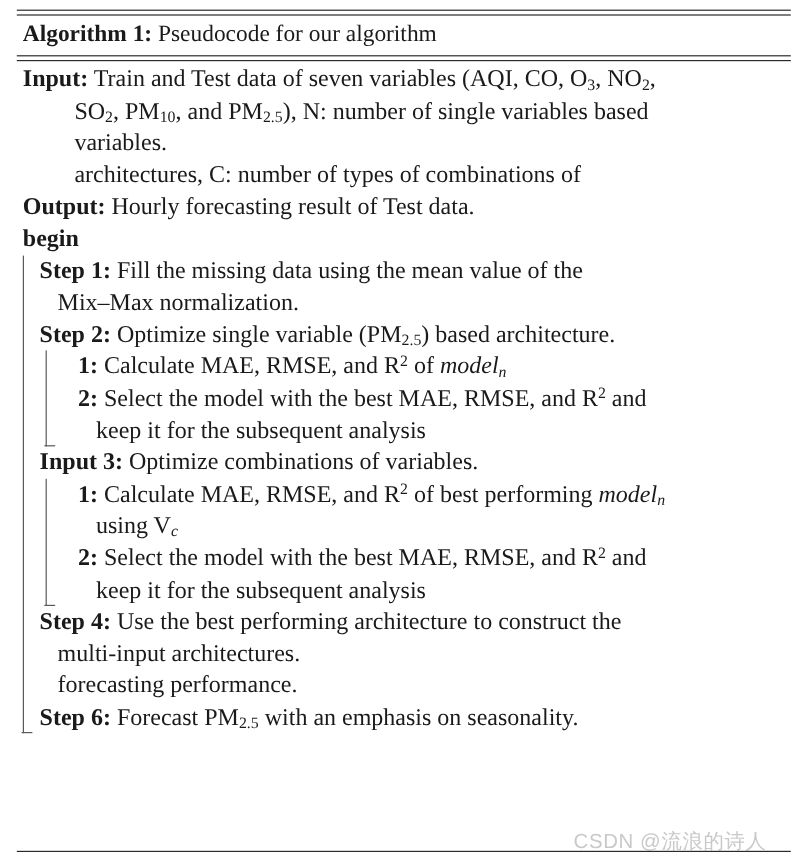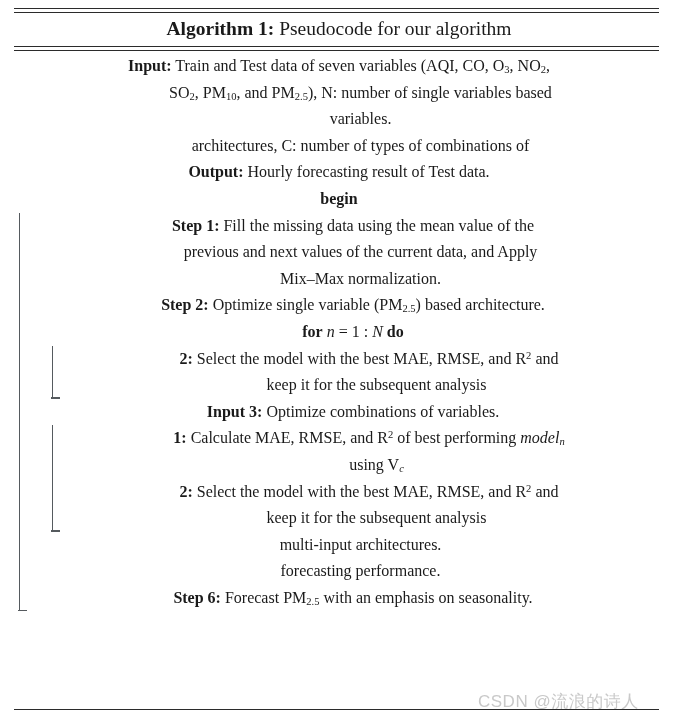--- a/index.html
+++ b/index.html
@@ -14,21 +14,20 @@
     font-family: "Liberation Serif", "DejaVu Serif", serif;
     color: #1a1a1a;
     position: relative;
   }
 
   .algorithm {
     position: absolute;
     left: 14px;
     top: 8px;
     width: 645px;
-    text-align: center;
   }
 
   
   .rule-double {
     height: 5px;
     border-top: 1.6px solid #2b2b2b;
     border-bottom: 1.6px solid #2b2b2b;
     width: 100%;
     box-sizing: border-box;
   }
@@ -43,21 +42,21 @@
     font-size: 19.5px;
     line-height: 26px;
     padding: 3px 0 4px 5px;
     white-space: nowrap;
   }
   .caption .cap-label { font-weight: bold; }
 
   
   .algo-body {
     padding: 2px 0 2px 0;
-    font-size: 16px;
+    font-size: 20px;
     line-height: 26.6px;
   }
 
   .line {
     position: relative;
     white-space: nowrap;
   }
 
   .io-line {
     padding-left: 5px;
@@ -79,21 +78,21 @@
     line-height: 0;
   }
 
   
   .begin-line { padding-left: 5px; }
 
   
   .block-outer {
     position: relative;
     margin-left: 5px;
-    padding-left: 27px;
+    padding-left: 13px;
     border-left: 1.6px solid #555a5e;
   }
   .block-outer::after {
     content: "";
     position: absolute;
     left: -1.6px;
     bottom: 0;
     width: 9px;
     height: 1.6px;
     background: #555a5e;
@@ -177,40 +176,34 @@
       <span class="kw">begin</span>
     </div>
 
     <div class="block-outer">
 
       <div class="line">
         <span class="kw">Step 1:</span>
         <span>Fill the missing data using the mean value of the</span>
       </div>
       <div class="line step-cont">
-        <span>previous and next values of the current data, and Apply</span>
-      </div>
-      <div class="line step-cont">
         <span>Mix–Max normalization.</span>
       </div>
 
       <div class="line">
         <span class="kw">Step 2:</span>
         <span>Optimize single variable (PM<sub>2.5</sub>) based architecture.</span>
       </div>
 
-      <div class="line">
-        <span class="kw">for</span>
-        <span class="it">n</span>
-        <span>= 1 :</span>
-        <span class="it">N</span>
-        <span class="kw">do</span>
-      </div>
 
       <div class="block-inner">
+        <div class="line">
+          <span class="kw">1:</span>
+          <span>Calculate MAE, RMSE, and R<sup>2</sup> of <span class="it">model</span><sub class="it">n</sub></span>
+        </div>
         <div class="line">
           <span class="kw">2:</span>
           <span>Select the model with the best MAE, RMSE, and R<sup>2</sup> and</span>
         </div>
         <div class="line sub-cont">
           <span>keep it for the subsequent analysis</span>
         </div>
       </div>
 
       <div class="line">
@@ -229,20 +222,24 @@
         </div>
         <div class="line">
           <span class="kw">2:</span>
           <span>Select the model with the best MAE, RMSE, and R<sup>2</sup> and</span>
         </div>
         <div class="line sub-cont">
           <span>keep it for the subsequent analysis</span>
         </div>
       </div>
 
+      <div class="line">
+        <span class="kw">Step 4:</span>
+        <span>Use the best performing architecture to construct the</span>
+      </div>
       <div class="line step-cont">
         <span>multi-input architectures.</span>
       </div>
 
       <div class="line step-cont">
         <span>forecasting performance.</span>
       </div>
 
       <div class="line">
         <span class="kw">Step 6:</span>

